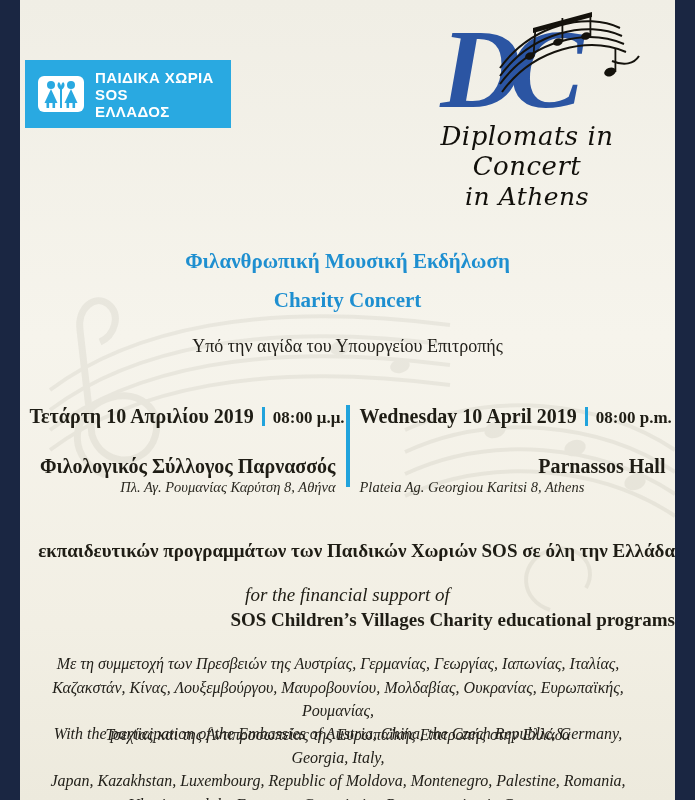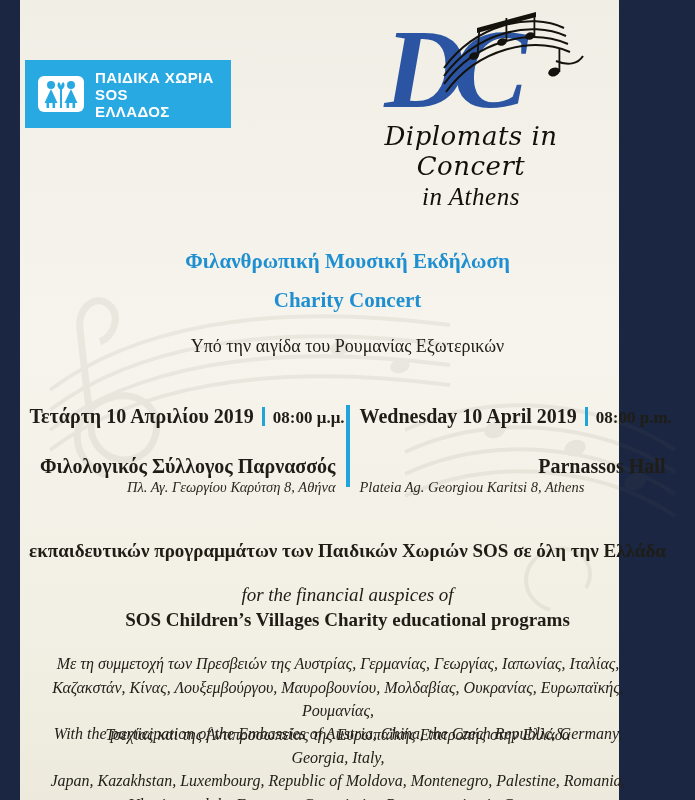--- a/index.html
+++ b/index.html
@@ -2,21 +2,21 @@
 <html><head>
 <meta charset="utf-8">
 <style>
   html,body{margin:0;padding:0;background:#1a2642;}
   .poster{
     position:relative;width:695px;height:800px;margin:0 auto;
     background:#1a2642;overflow:hidden;
     font-family:"Liberation Serif", serif;color:#1f1d15;
   }
   .canvas{
-    position:absolute;left:20px;top:0;width:599px;height:800px;
+    position:absolute;left:20px;top:0;width:655px;height:800px;
     background:linear-gradient(180deg,#f0eee5 0%,#f6f4ec 42%,#f2efe4 78%,#edeadd 100%);
   }
   .watermark{position:absolute;opacity:.09;pointer-events:none;}
   
   .sos-logo{
     position:absolute;left:5px;top:60px;width:206px;height:68px;
     background:#29a9e1;display:flex;align-items:center;gap:11px;
   }
   .sos-icon{margin-left:13px;flex:0 0 auto;}
   .sos-text{
@@ -29,21 +29,21 @@
   .dc-monogram{
     font-family:"Liberation Serif", serif;font-style:italic;font-weight:bold;
     font-size:112px;line-height:.92;color:#2b55a3;letter-spacing:-12px;
     display:inline-block;padding-right:12px;
   }
   .dc-staff{position:absolute;top:-12px;right:-58px;}
   .dc-script{
     font-family:"DejaVu Serif", serif;font-style:italic;color:#12100b;
     font-size:26px;line-height:30px;letter-spacing:.5px;
   }
-  .dc-script.second{font-size:25px;margin-top:1px;font-family:Liberation Serif, serif;}
+  .dc-script.second{font-size:25px;margin-top:1px;}
   
   .title{
     position:absolute;left:0;width:655px;text-align:center;
     color:#1e8fd0;font-weight:bold;font-size:21px;line-height:34px;
   }
   .t-greek{top:244px;}
   .t-english{top:283px;}
   .auspices{
     position:absolute;left:0;width:655px;text-align:center;
     font-size:18px;line-height:21px;color:#22201a;
@@ -66,21 +66,21 @@
   .sep{
     display:inline-block;width:3px;height:19px;background:#21a3dc;
     margin:0 8px;vertical-align:-3px;
   }
   .venue{margin-top:23px;}
   .venue-name{font-weight:bold;font-size:20px;line-height:24px;text-align:right;}
   .venue-addr{font-style:italic;font-size:14.5px;line-height:19px;color:#2a2820;}
   
   .support-line{position:absolute;left:0;width:655px;text-align:center;color:#1f1d15;}
   .s-intro{font-style:italic;font-size:19px;line-height:22px;}
-  .s-main{font-weight:bold;font-size:19px;line-height:22px;}
+  .s-main{font-weight:bold;font-size:19px;line-height:22px;text-align:right;}
   .sg-intro{top:514px;}
   .sg-main{top:540px;}
   .se-intro{top:584px;}
   .se-main{top:609px;}
   
   .participation{
     position:absolute;left:18px;width:600px;text-align:center;
     font-style:italic;font-size:16px;line-height:23.5px;color:#22201a;
   }
   .p-greek{top:652px;}
@@ -164,46 +164,46 @@
           </g>
         </svg>
       </div>
       <div class="dc-script">Diplomats in Concert</div>
       <div class="dc-script second">in Athens</div>
     </div>
 
     <div class="title t-greek">Φιλανθρωπική Μουσική Εκδήλωση</div>
     <div class="title t-english">Charity Concert</div>
 
-    <div class="auspices a-greek">Υπό την αιγίδα του Ρουμανίας Εξωτερικών</div>
+    <div class="auspices a-greek">Υπό την αιγίδα του Υπουργείου Επιτροπής</div>
 
     <div class="event-row">
       <div class="event-col left">
         <div class="date-line">
           <span>Τετάρτη 10 Απριλίου 2019</span><span class="sep"></span><span class="time">08:00 μ.μ.</span>
         </div>
         <div class="venue">
           <div class="venue-name">Φιλολογικός Σύλλογος Παρνασσός</div>
-          <div class="venue-addr">Πλ. Αγ. Γεωργίου Καρύτση 8, Αθήνα</div>
+          <div class="venue-addr">Πλ. Αγ. Ρουμανίας Καρύτση 8, Αθήνα</div>
         </div>
       </div>
       <div class="event-divider"></div>
       <div class="event-col right">
         <div class="date-line">
           <span>Wednesday 10 April 2019</span><span class="sep"></span><span class="time">08:00 p.m.</span>
         </div>
         <div class="venue">
           <div class="venue-name">Parnassos Hall</div>
           <div class="venue-addr">Plateia Ag. Georgiou Karitsi 8, Athens</div>
         </div>
       </div>
     </div>
 
     <div class="support-line s-main sg-main">εκπαιδευτικών προγραμμάτων των Παιδικών Χωριών SOS σε όλη την Ελλάδα</div>
-    <div class="support-line s-intro se-intro">for the financial auspices of</div>
+    <div class="support-line s-intro se-intro">for the financial support of</div>
     <div class="support-line s-main se-main">SOS Children’s Villages Charity educational programs</div>
 
     <div class="participation p-greek">
       <div>Με τη συμμετοχή των Πρεσβειών της Αυστρίας, Γερμανίας, Γεωργίας, Ιαπωνίας, Ιταλίας,</div>
       <div>Καζακστάν, Κίνας, Λουξεμβούργου, Μαυροβουνίου, Μολδαβίας, Ουκρανίας, Ευρωπαϊκής, Ρουμανίας,</div>
       <div>Τσεχίας και της Αντιπροσωπείας της Ευρωπαϊκής Επιτροπής στην Ελλάδα</div>
     </div>
     <div class="participation p-english">
       <div>With the participation of the Embassies of Austria, China, the Czech Republic, Germany, Georgia, Italy,</div>
       <div>Japan, Kazakhstan, Luxembourg, Republic of Moldova, Montenegro, Palestine, Romania,</div>

